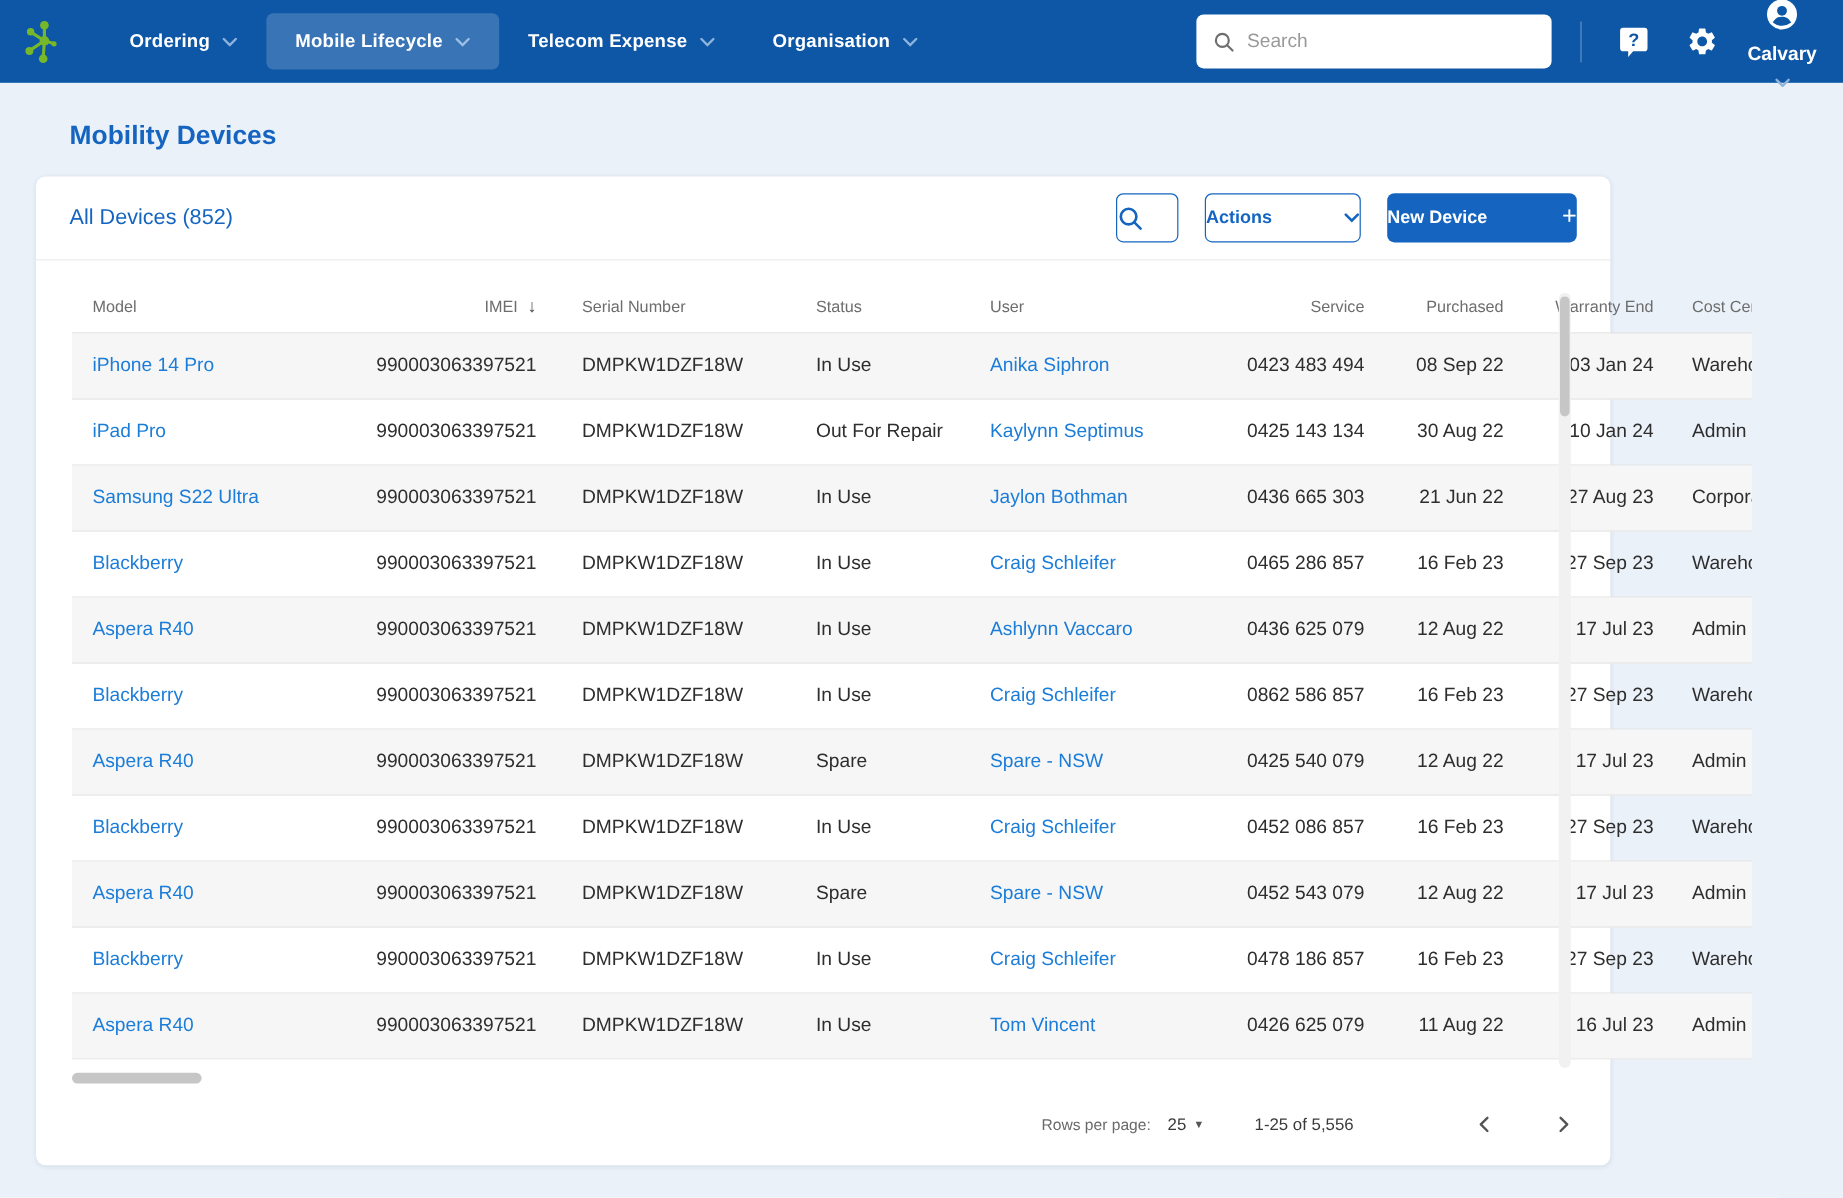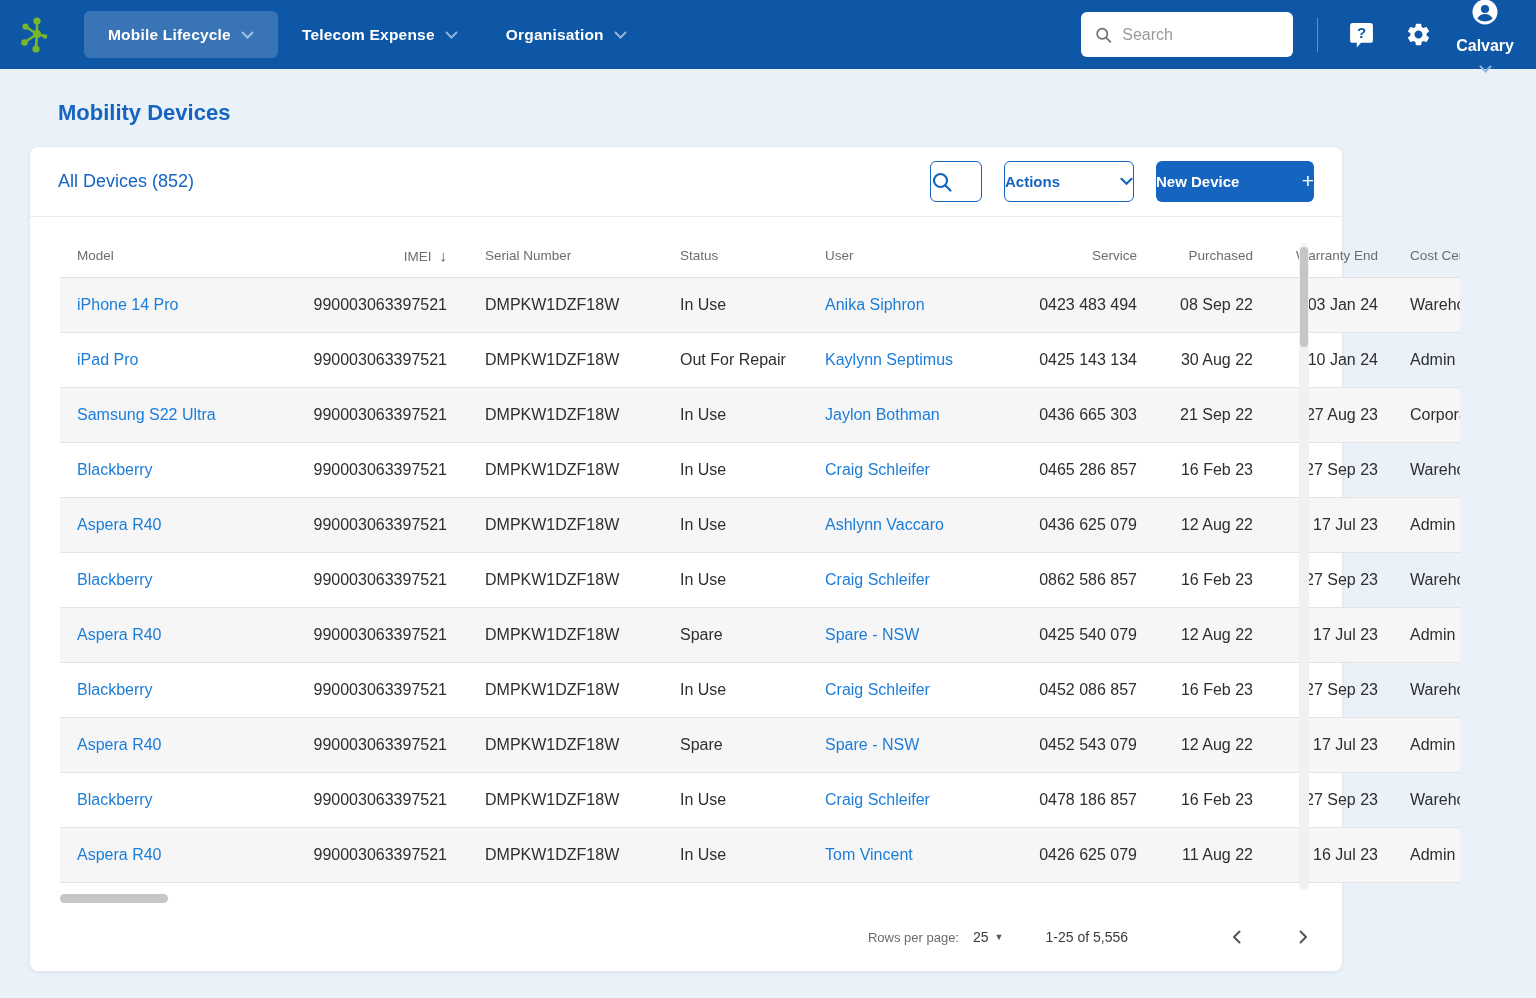--- a/index.html
+++ b/index.html
@@ -5,21 +5,21 @@
   * { margin:0; padding:0; box-sizing:border-box; }
   html,body { width:1536px; height:998px; overflow:hidden; }
   body { font-family:"Liberation Sans", sans-serif; background:#EAF1F9; }
 
   
   .topnav { height:69px; background:#0E57A6; display:flex; align-items:center; padding:0 22px 0 14px; }
   .logo { width:44px; height:48px; margin-right:26px; display:flex; align-items:center; justify-content:center; }
   .nav-item { display:flex; align-items:center; gap:10px; color:#fff; font-size:15.5px; font-weight:600; letter-spacing:.2px; padding:0 24px; height:47px; border-radius:6px; cursor:pointer; white-space:nowrap; }
   .nav-item.selected { background:rgba(255,255,255,0.18); }
   .nav-spacer { flex:1; }
-  .nav-search { display:flex; align-items:center; gap:10px; background:#fff; border-radius:6px; width:212px; height:45px; padding:0 14px; margin-right:24px; }
+  .nav-search { display:flex; align-items:center; gap:10px; background:#fff; border-radius:6px; width:296px; height:45px; padding:0 14px; margin-right:24px; }
   .nav-search input { border:none; outline:none; font-size:16px; color:#333; width:100%; font-family:"Liberation Sans",sans-serif; }
   .nav-search input::placeholder { color:#9A9A9A; }
   .nav-divider { width:1px; height:34px; background:rgba(255,255,255,0.35); margin-right:24px; }
   .icon-btn { background:none; border:none; cursor:pointer; display:flex; align-items:center; justify-content:center; padding:6px; margin-right:18px; }
   .user-chip { display:flex; align-items:center; gap:10px; cursor:pointer; color:#fff; font-size:16px; font-weight:600;flex-direction:column; }
 
   
   .page-title { color:#1565C0; font-size:22px; font-weight:600; margin:31px 0 0 58px; }
 
   .card { position:relative; width:1312px; height:824px; background:#fff; border-radius:8px; margin:21px auto 0 30px; box-shadow:0 1px 4px rgba(30,60,100,0.10); }
@@ -78,20 +78,26 @@
         <circle cx="21" cy="21" r="4"></circle>
           <circle cx="21" cy="8" r="3.6"></circle>
           <circle cx="9.5" cy="13.5" r="3.1"></circle>
         <circle cx="8.5" cy="29.5" r="3.3"></circle>
           <circle cx="20" cy="36" r="3.6"></circle>
           <circle cx="29" cy="23.5" r="2.2"></circle>
       </g>
     </svg>
   </div>
 
+  <div class="nav-item">
+    <span>Ordering</span>
+    <svg width="13" height="8" viewBox="0 0 13 8" fill="none">
+        <path d="M1.5 1.5 L6.5 6.5 L11.5 1.5" stroke="#8FB4DC" stroke-width="2" stroke-linecap="round"></path>
+      </svg>
+  </div>
   <div class="nav-item selected">
     <span>Mobile Lifecycle</span>
     <svg width="13" height="8" viewBox="0 0 13 8" fill="none">
         <path d="M1.5 1.5 L6.5 6.5 L11.5 1.5" stroke="#9FC0E2" stroke-width="2" stroke-linecap="round"></path>
       </svg>
   </div>
   <div class="nav-item">
     <span>Telecom Expense</span>
     <svg width="13" height="8" viewBox="0 0 13 8" fill="none">
         <path d="M1.5 1.5 L6.5 6.5 L11.5 1.5" stroke="#8FB4DC" stroke-width="2" stroke-linecap="round"></path>
@@ -206,21 +212,21 @@
         <div class="td c-cost">Admin</div>
       </div>
 
       <div class="trow">
         <div class="td c-model"><a class="cell-link">Samsung S22 Ultra</a></div>
         <div class="td ta-r">990003063397521</div>
         <div class="td c-serial">DMPKW1DZF18W</div>
         <div class="td c-status">In Use</div>
         <div class="td c-user"><a class="cell-link">Jaylon Bothman</a></div>
         <div class="td ta-r">0436 665 303</div>
-        <div class="td ta-r">21 Sep 22</div>
+        <div class="td ta-r">21 Jun 22</div>
         <div class="td ta-r">27 Aug 23</div>
         <div class="td c-cost">Corporate</div>
       </div>
 
       <div class="trow">
         <div class="td c-model"><a class="cell-link">Blackberry</a></div>
         <div class="td ta-r">990003063397521</div>
         <div class="td c-serial">DMPKW1DZF18W</div>
         <div class="td c-status">In Use</div>
         <div class="td c-user"><a class="cell-link">Craig Schleifer</a></div>

